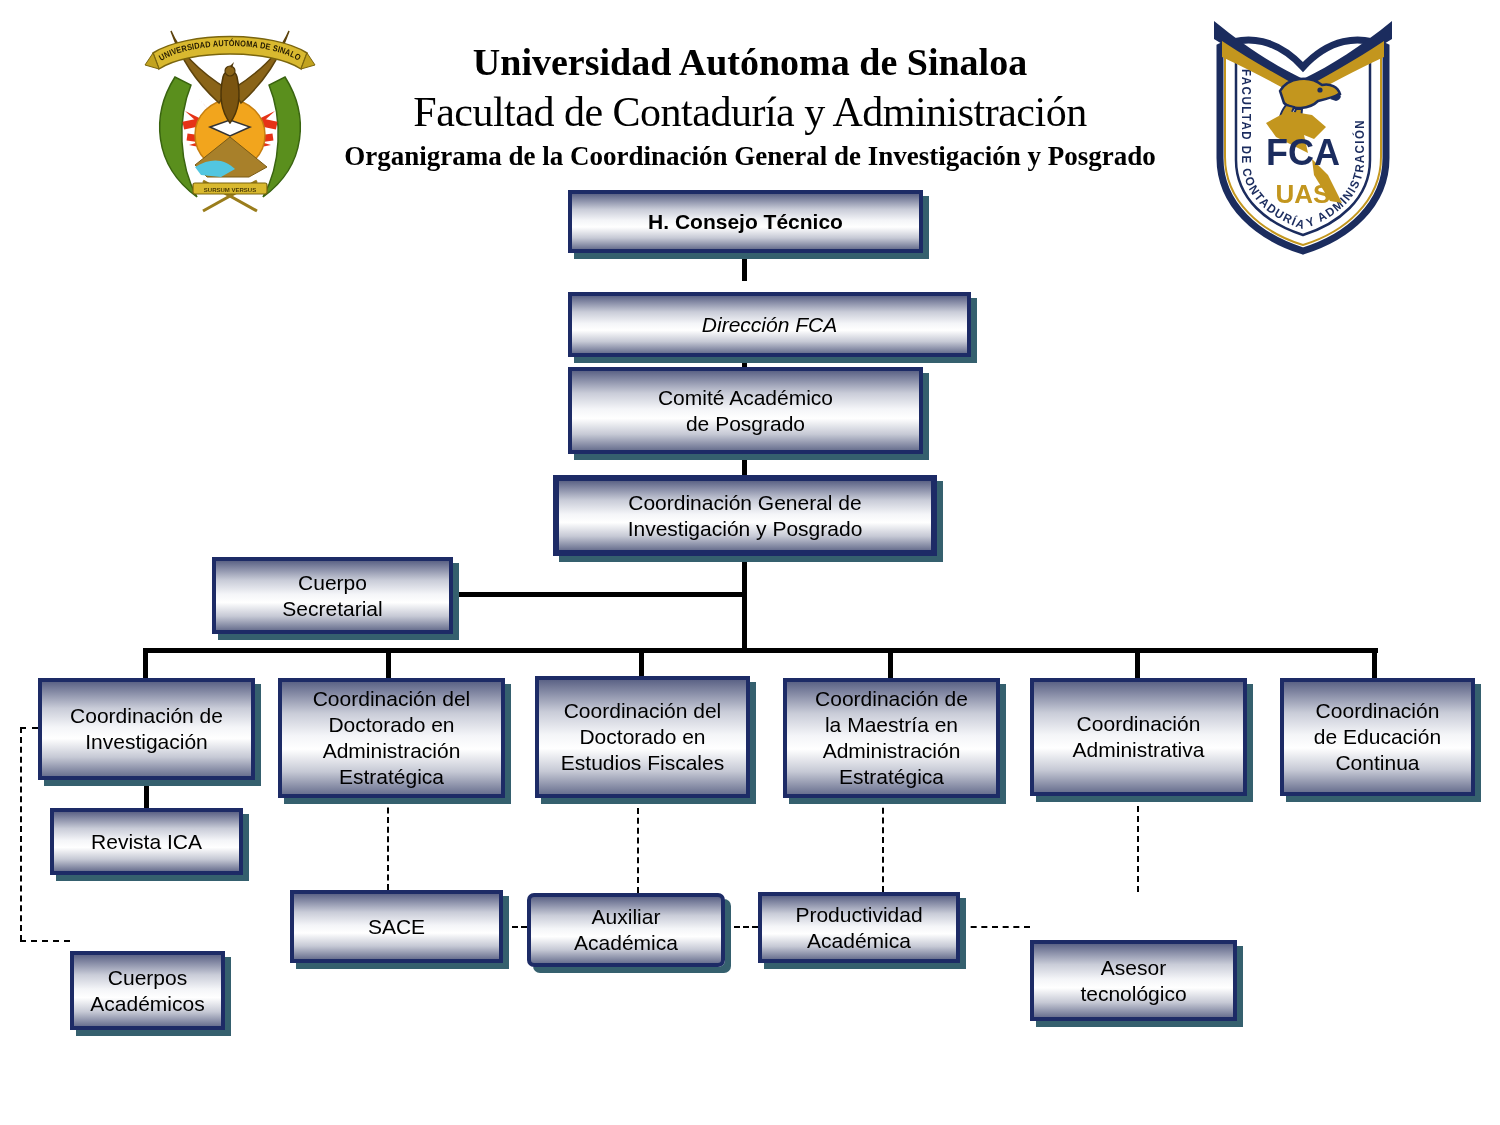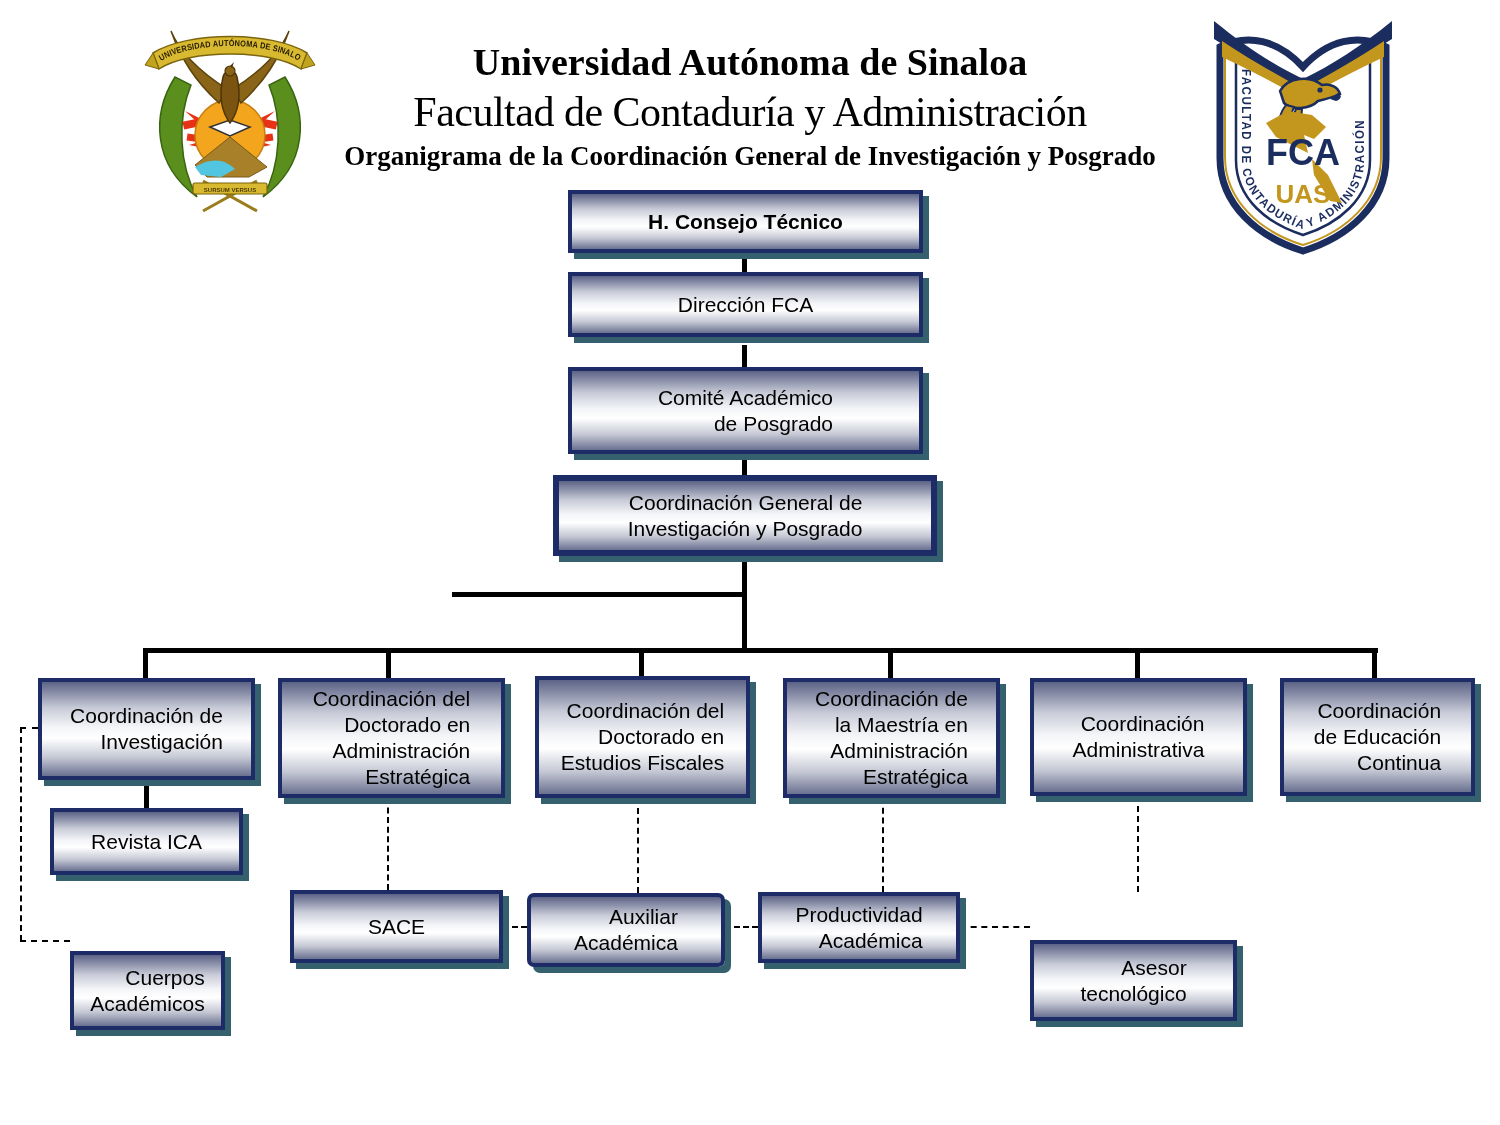--- a/index.html
+++ b/index.html
@@ -14,25 +14,25 @@
   #title2{font-family:"Liberation Serif", serif;font-weight:400;font-size:42px;line-height:53px;letter-spacing:-0.5px;}
   #title3{font-family:"Liberation Serif", serif;font-weight:700;font-size:27px;line-height:35px;}
 
   
   .node{
     position:absolute;box-sizing:border-box;z-index:3;
     border:4px solid #1d2b66;
     background:linear-gradient(180deg,#5c6386 0%,#c9ccd8 28%,#f4f5f8 48%,#ffffff 60%,#c6c9d5 80%,#6a7190 100%);
     box-shadow:6px 6px 0 0 #35606e;
     display:flex;align-items:center;justify-content:center;
-    text-align:right;white-space:pre-line;
+    text-align:center;white-space:pre-line;
     font-size:21px;line-height:26px;color:#000;
   }
   #n-consejo{left:568px;top:190px;width:355px;height:63px;font-weight:700;}
-  #n-direccion{left:568px;top:272px;width:355px;height:65px;}
+  #n-direccion{left:568px;top:292px;width:403px;height:65px;font-style:italic;}
   #n-comite{left:568px;top:367px;width:355px;height:87px;}
   #n-cgip{left:553px;top:475px;width:384px;height:81px;border-width:6px;}
   #n-secretarial{left:212px;top:557px;width:241px;height:77px;}
   #n-investigacion{left:38px;top:678px;width:217px;height:102px;}
   #n-doctorado-admin{left:278px;top:678px;width:227px;height:120px;}
   #n-doctorado-fiscales{left:535px;top:676px;width:215px;height:122px;}
   #n-maestria{left:783px;top:678px;width:217px;height:120px;}
   #n-admin{left:1030px;top:678px;width:217px;height:118px;}
   #n-educacion{left:1280px;top:678px;width:195px;height:118px;}
   #n-revista{left:50px;top:808px;width:193px;height:67px;}
@@ -184,20 +184,22 @@
   <div class="ldash-h" style="left:503px;top:926px;width:24px;"></div>
   <div class="ldash-h" style="left:725px;top:926px;width:33px;"></div>
   <div class="ldash-h" style="left:960px;top:926px;width:70px;"></div>
 
   <div class="node" id="n-consejo">H. Consejo Técnico</div>
   <div class="node" id="n-direccion">Dirección FCA</div>
   <div class="node" id="n-comite">Comité Académico
 de Posgrado</div>
   <div class="node" id="n-cgip">Coordinación General de
 Investigación y Posgrado</div>
+  <div class="node" id="n-secretarial">Cuerpo
+Secretarial</div>
   <div class="node" id="n-investigacion">Coordinación de
 Investigación</div>
   <div class="node" id="n-doctorado-admin">Coordinación del
 Doctorado en
 Administración
 Estratégica</div>
   <div class="node" id="n-doctorado-fiscales">Coordinación del
 Doctorado en
 Estudios Fiscales</div>
   <div class="node" id="n-maestria">Coordinación de

